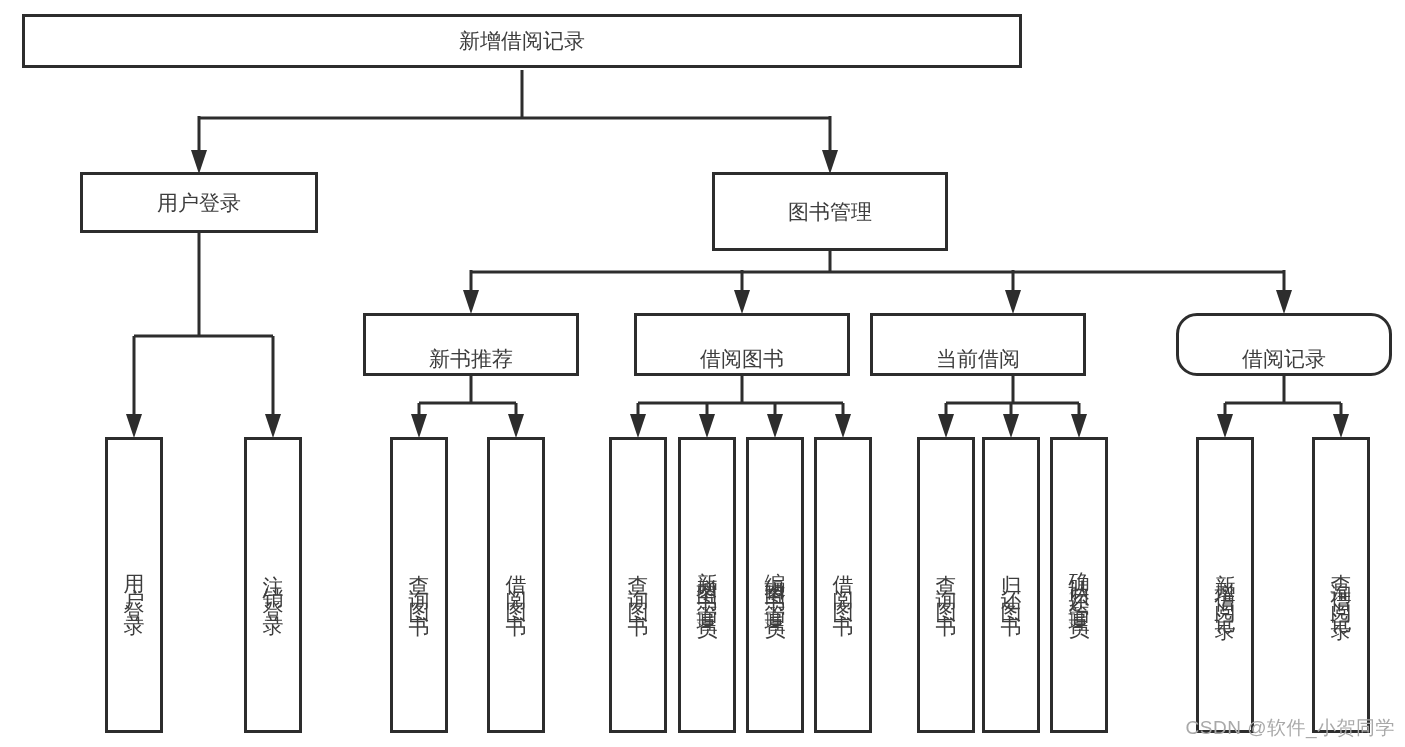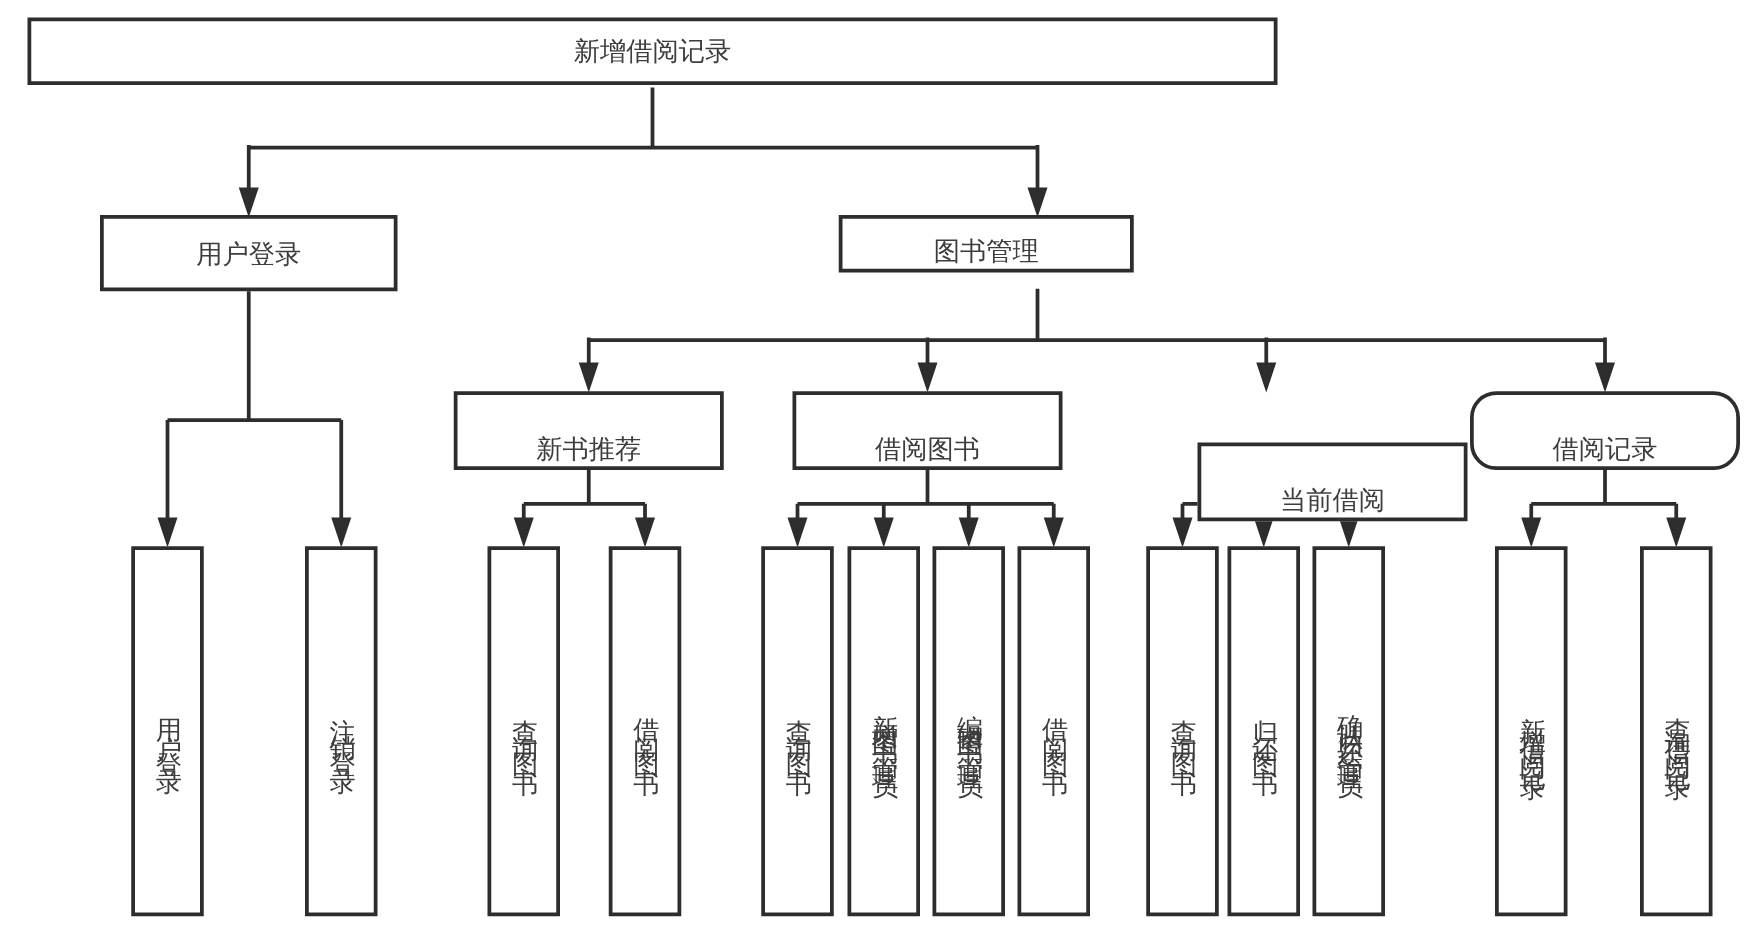--- a/index.html
+++ b/index.html
@@ -16,23 +16,23 @@
   }
   .v span{
     writing-mode:vertical-rl;text-orientation:mixed;display:block;
   }
   .ls4 span{letter-spacing:0.65em;}
   .ls6 span{letter-spacing:0.45em;}
   .ls9 span{letter-spacing:0.32em;}
   
   .n-root{left:22px;top:14px;width:1000px;height:54px;}
   .n-l1a{left:80px;top:172px;width:238px;height:61px;}
-  .n-l1b{left:671px;top:172px;width:236px;height:46px;align-items:flex-end;}
+  .n-l1b{left:712px;top:172px;width:236px;height:79px;}
   .n-l2{top:313px;width:216px;height:63px;align-items:flex-end;}
-  .n-l2a{left:363px;} .n-l2b{left:634px;} .n-l2c{left:958px;margin-top:41px;} .n-l2d{left:1176px;border-radius:21px;}
+  .n-l2a{left:363px;} .n-l2b{left:634px;} .n-l2c{left:870px;} .n-l2d{left:1176px;border-radius:21px;}
   .leaf{top:437px;width:58px;height:296px;}
   .lf-a1{left:105px;} .lf-a2{left:244px;}
   .lf-b1{left:390px;} .lf-b2{left:487px;}
   .lf-c1{left:609px;} .lf-c2{left:678px;} .lf-c3{left:746px;} .lf-c4{left:814px;}
   .lf-d1{left:917px;} .lf-d2{left:982px;} .lf-d3{left:1050px;}
   .lf-e1{left:1196px;} .lf-e2{left:1312px;}
   .watermark{
     position:absolute;right:10px;top:715px;z-index:2;
     font-size:19px;color:#a9a9a9;letter-spacing:0.5px;
   }
@@ -143,14 +143,15 @@
     <span>确认归还（管理员）</span>
   </div>
 
   <div class="node leaf v ls6 lf-e1">
     <span>新增借阅记录</span>
   </div>
   <div class="node leaf v ls6 lf-e2">
     <span>查询借阅记录</span>
   </div>
 
+  <div class="watermark">CSDN @软件_小贺同学</div>
 
 </div>
 
 </body></html>

